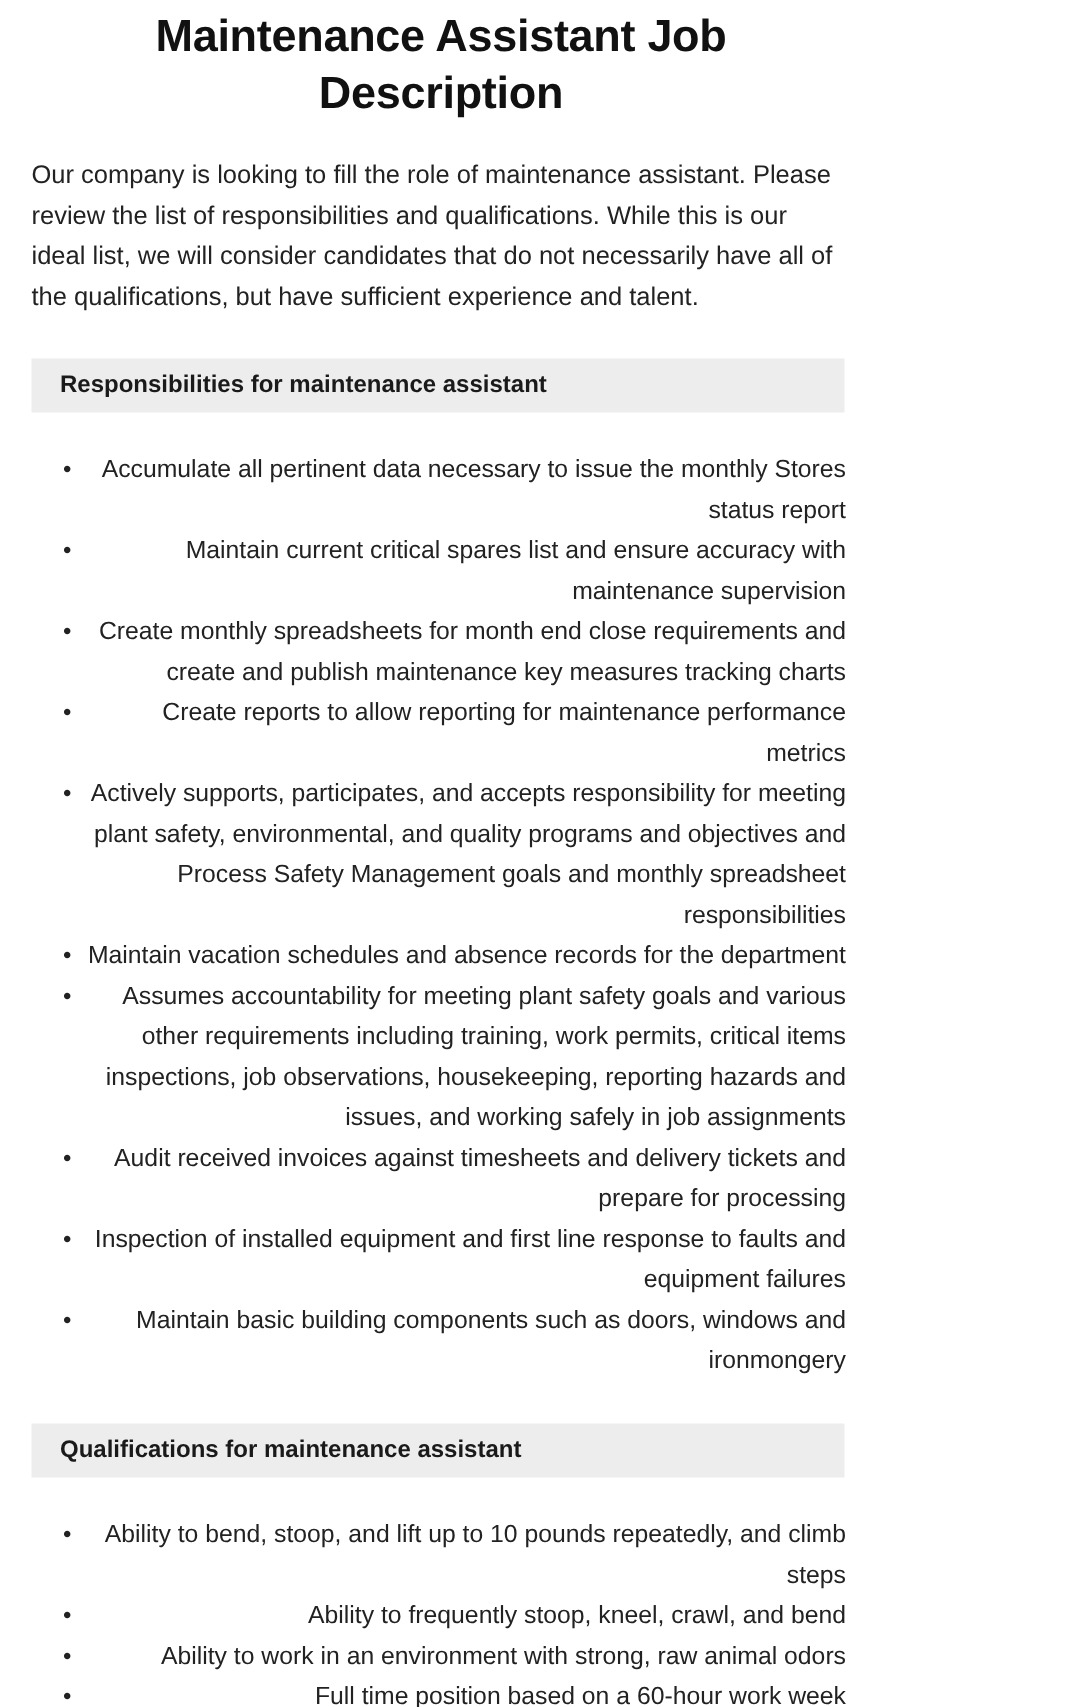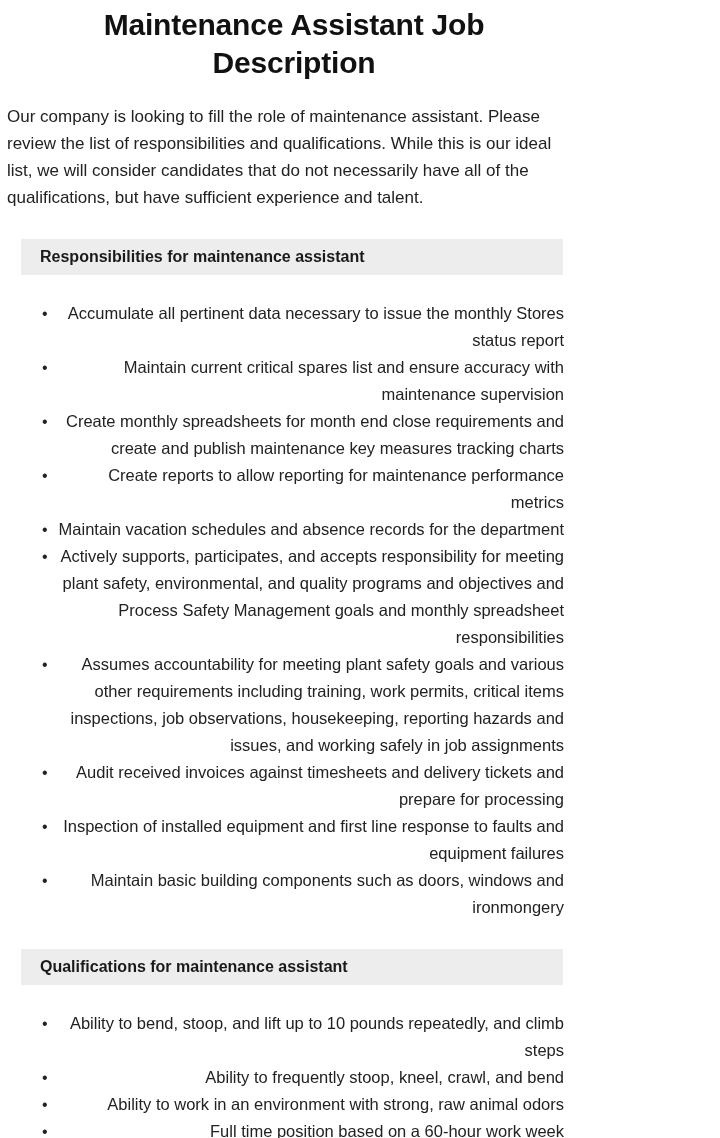--- a/index.html
+++ b/index.html
@@ -31,21 +31,21 @@
     margin: 0;
     padding: 6px 20px 0 20px;
     line-height: 38px;
   }
 
   .intro {
     font-size: 17px;
     line-height: 27px;
     color: #222222;
     margin: 0;
-    padding: 21px 30px 0 7px;
+    padding: 21px 30px 0 21px;
     text-align: left;
   }
 
   .section {
     margin: 0;
     padding: 0;
     text-align: right;
   }
 
   .section-bar {
@@ -106,22 +106,22 @@
   <div class="section">
     <div class="section-bar">
       <span class="section-bar-title">Responsibilities for maintenance assistant</span>
     </div>
     <div class="gap-after-bar"></div>
     <ul class="bullet-list">
       <li class="bullet-item">Accumulate all pertinent data necessary to issue the monthly Stores status report</li>
       <li class="bullet-item">Maintain current critical spares list and ensure accuracy with maintenance supervision</li>
       <li class="bullet-item">Create monthly spreadsheets for month end close requirements and create and publish maintenance key measures tracking charts</li>
       <li class="bullet-item">Create reports to allow reporting for maintenance performance metrics</li>
+      <li class="bullet-item">Actively supports, participates, and accepts responsibility for meeting plant safety, environmental, and quality programs and objectives and Process Safety Management goals and monthly spreadsheet responsibilities</li>
       <li class="bullet-item">Maintain vacation schedules and absence records for the department</li>
-      <li class="bullet-item">Actively supports, participates, and accepts responsibility for meeting plant safety, environmental, and quality programs and objectives and Process Safety Management goals and monthly spreadsheet responsibilities</li>
       <li class="bullet-item">Assumes accountability for meeting plant safety goals and various other requirements including training, work permits, critical items inspections, job observations, housekeeping, reporting hazards and issues, and working safely in job assignments</li>
       <li class="bullet-item">Audit received invoices against timesheets and delivery tickets and prepare for processing</li>
       <li class="bullet-item">Inspection of installed equipment and first line response to faults and equipment failures</li>
       <li class="bullet-item">Maintain basic building components such as doors, windows and ironmongery</li>
     </ul>
   </div>
 
   <div class="gap-before-bar"></div>
 
   <div class="section">

